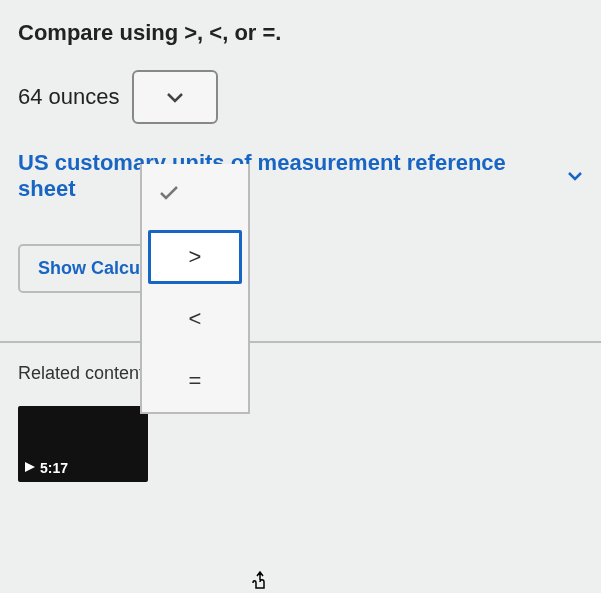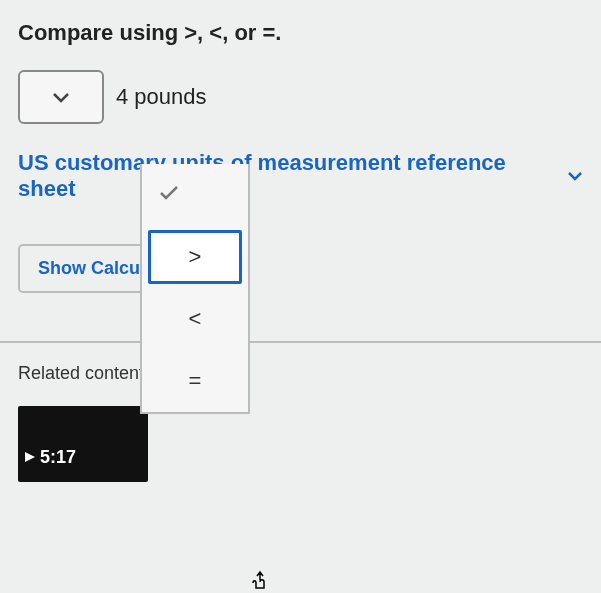--- a/index.html
+++ b/index.html
@@ -74,23 +74,23 @@
     .video-thumb {
       width: 130px;
       height: 76px;
       background: #111;
       position: relative;
       border-radius: 2px;
     }
     .video-dur {
       position: absolute;
       left: 6px;
-      bottom: 14px;
+      bottom: 6px;
       color: #fff;
-      font-size: 18px;
+      font-size: 14px;
       font-weight: 700;
       display: flex;
       align-items: center;
       gap: 4px;
     }
     .video-title {
       font-size: 20px;
       font-weight: 700;
       text-decoration: underline;
       color: #222;
@@ -137,28 +137,28 @@
     }
   </style>
 </head>
 <body>
 
 
 
 <div class="prompt">Compare using &gt;, &lt;, or =.</div>
 
 <div class="question-row">
+  <span>64 ounces</span>
   <div class="select-box">
     <span class="chevron-down">
       <svg width="20" height="14" viewBox="0 0 20 14">
           <polyline points="3,4 10,11 17,4" fill="none" stroke="#444" stroke-width="2.5"></polyline>
         </svg>
     </span>
   </div>
-  <span>4 pounds</span>
 </div>
 
 <div class="reference-link">
   <span>US customary units of measurement reference sheet</span>
   <span class="chevron-down">
     <svg width="16" height="12" viewBox="0 0 16 12">
         <polyline points="2,3 8,9 14,3" fill="none" stroke="#1865c4" stroke-width="2.5"></polyline>
       </svg>
   </span>
 </div>

